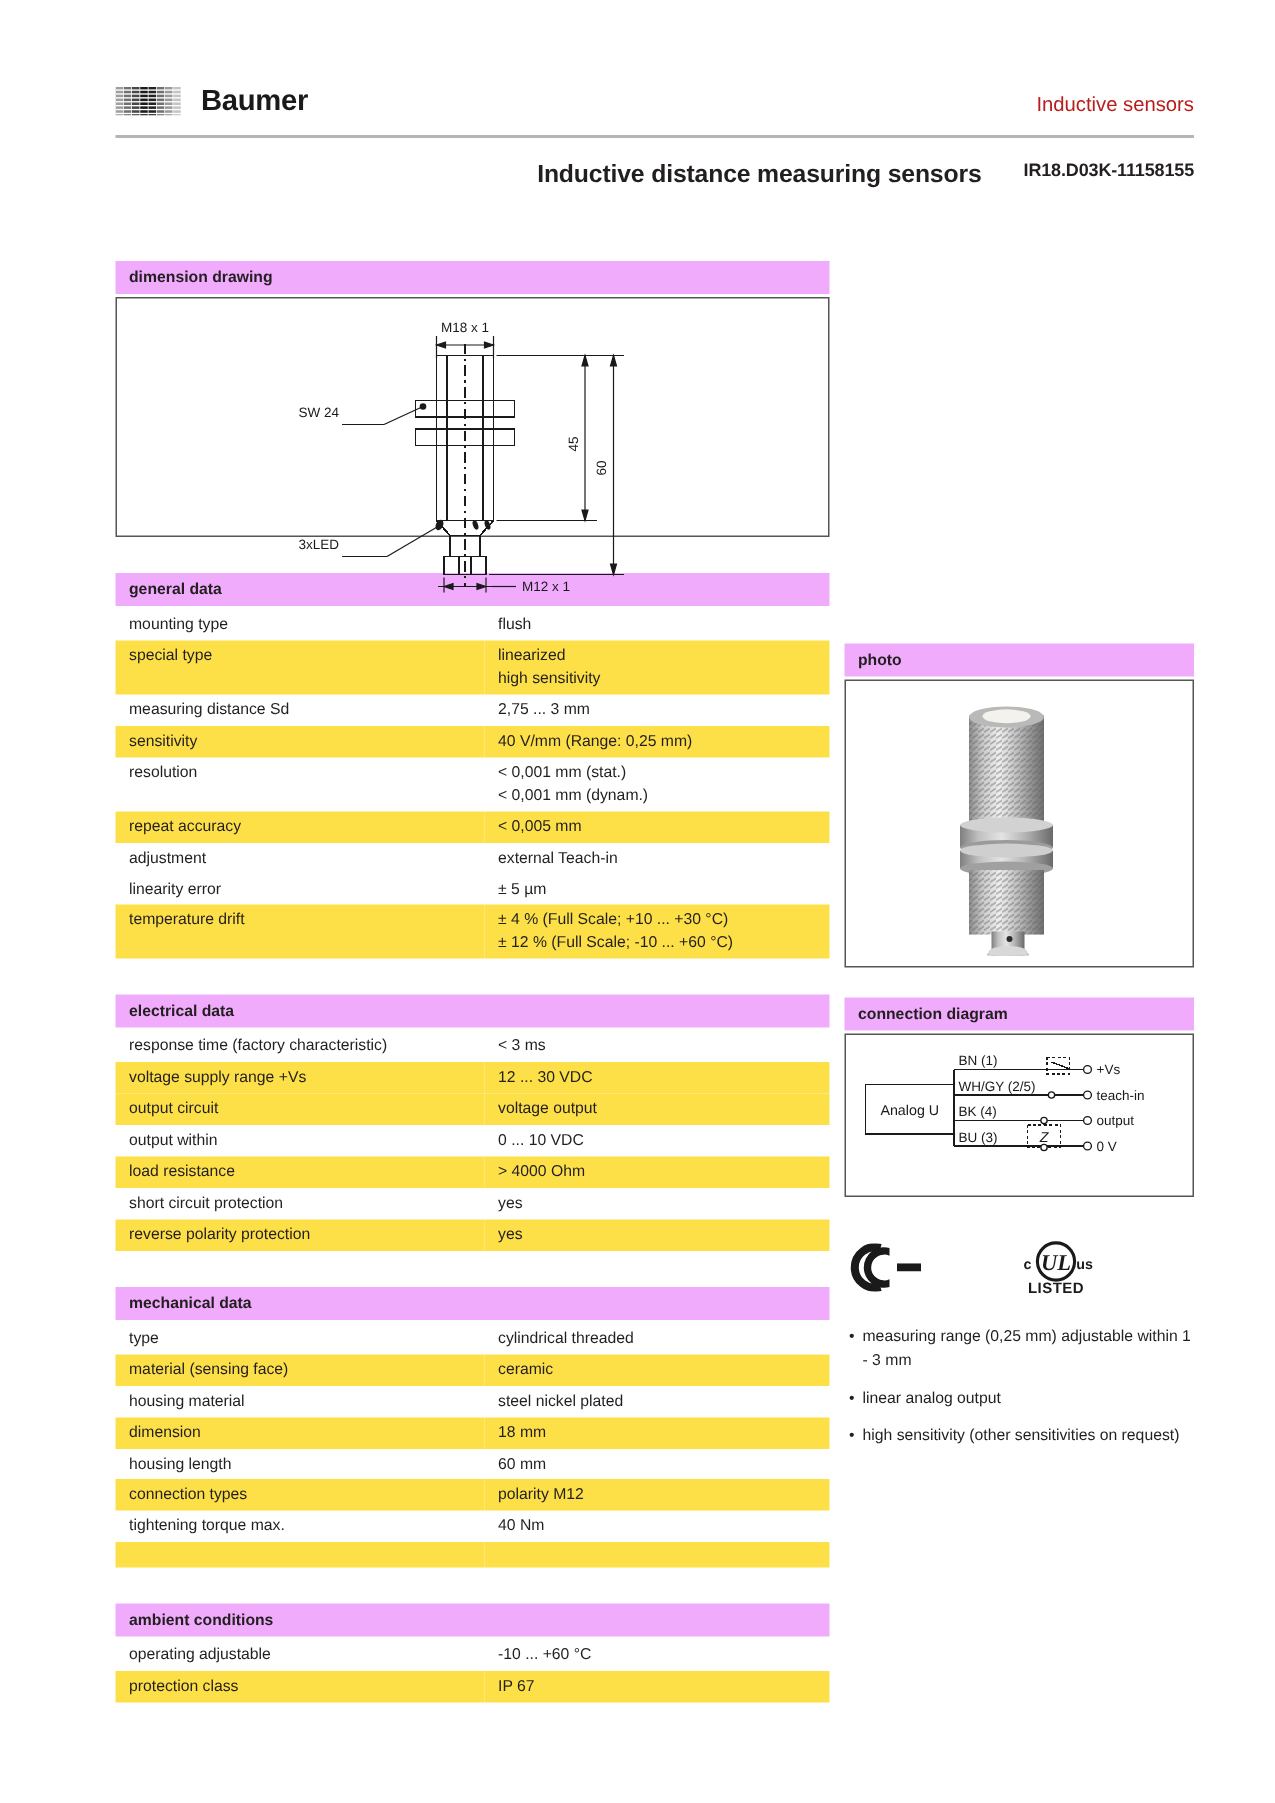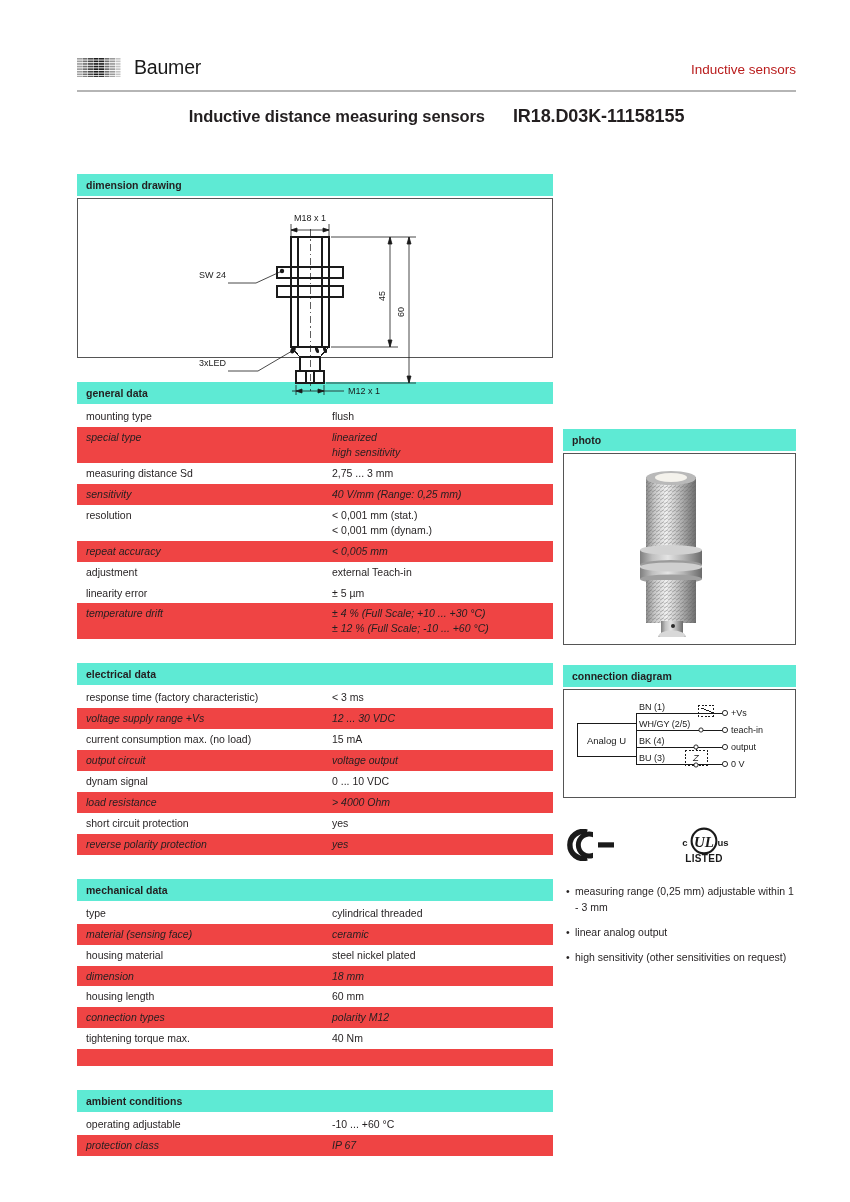--- a/index.html
+++ b/index.html
@@ -12,66 +12,66 @@
   .page { position: relative; width: 850px; height: 1202px; }
 
   
   .header {
     position: absolute; left: 77px; top: 58px; width: 719px; height: 32px;
     display: flex; align-items: flex-start; justify-content: space-between;
   }
   .brand { display: flex; align-items: center; gap: 11px; }
   .logo-mark { display: block; }
   .brand-name {
-    font-size: 19.5px; font-weight: 400; letter-spacing: -0.2px;
+    font-size: 19.5px; font-weight: 700; letter-spacing: -0.2px;
     color: #1a1a1a; line-height: 1;
   }
   .header-right { font-size: 13.5px; color: #b91c1c; padding-top: 4px; }
   .header-rule {
     position: absolute; left: 77px; top: 90px; width: 719px; height: 2px;
     background: #b5b5b5;
   }
 
   
   .title-row {
     position: absolute; left: 77px; top: 105px; width: 719px;
-    display: flex; justify-content: center; align-items: flex-start; gap: 28px;
+    display: flex; justify-content: flex-end; align-items: flex-start; gap: 28px;
   }
   .doc-title {
     font-size: 16.5px; font-weight: bold; line-height: 1.42;
     max-width: 330px; letter-spacing: -0.1px;
   }
   .doc-code {
-    font-size: 18px; font-weight: bold; letter-spacing: -0.1px;
+    font-size: 12px; font-weight: bold; letter-spacing: -0.1px;
     white-space: nowrap; padding-top: 1px;
   }
 
   
   .sec-head {
-    background: #5eead4; font-size: 10.5px; font-weight: bold;
+    background: #f0abfc; font-size: 10.5px; font-weight: bold;
     color: #231f20; padding: 4px 8px 4px 9px; line-height: 1.35;
   }
 
   
   .frame { border: 1px solid #555; background: #fff; }
 
   
   .col-left { position: absolute; left: 77px; top: 174px; width: 476px; }
   .col-right { position: absolute; left: 563px; top: 429px; width: 233px; }
 
   .draw-box { height: 160px; margin-top: 2px; position: relative; }
 
   
   table.spec { width: 100%; border-collapse: collapse; table-layout: fixed; }
   table.spec td {
     font-size: 10.5px; line-height: 1.42; vertical-align: top;
     padding: 3px 4px 3px 9px; color: #231f20; margin-top: 18px;
   }
   table.spec td.k { width: 246px; }
-  table.spec tr.alt td { background: #ef4444; font-style: italic; }
+  table.spec tr.alt td { background: #fde047; }
   table.spec tr.blank td { height: 17px; }
   .tbl-block { margin-top: 2px; }
   .gap-s  { height: 20px; }
   .gap-m  { height: 24px; }
 
   
   .photo-box { height: 192px; margin-top: 2px; position: relative;
                display: flex; align-items: center; justify-content: center; }
 
   
@@ -272,30 +272,26 @@
       <table class="spec">
         <tbody>
             <tr>
               <td class="k">response time (factory characteristic)</td>
               <td>&lt; 3 ms</td>
             </tr>
             <tr class="alt">
               <td class="k">voltage supply range +Vs</td>
               <td>12 ... 30 VDC</td>
             </tr>
-            <tr>
-              <td class="k">current consumption max. (no load)</td>
-              <td>15 mA</td>
-            </tr>
             <tr class="alt">
               <td class="k">output circuit</td>
               <td>voltage output</td>
             </tr>
             <tr>
-              <td class="k">dynam signal</td>
+              <td class="k">output within</td>
               <td>0 ... 10 VDC</td>
             </tr>
             <tr class="alt">
               <td class="k">load resistance</td>
               <td>&gt; 4000 Ohm</td>
             </tr>
             <tr>
               <td class="k">short circuit protection</td>
               <td>yes</td>
             </tr>

